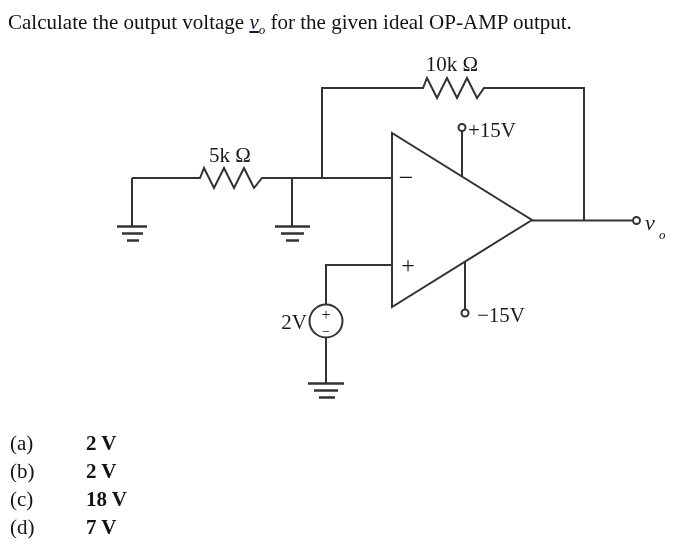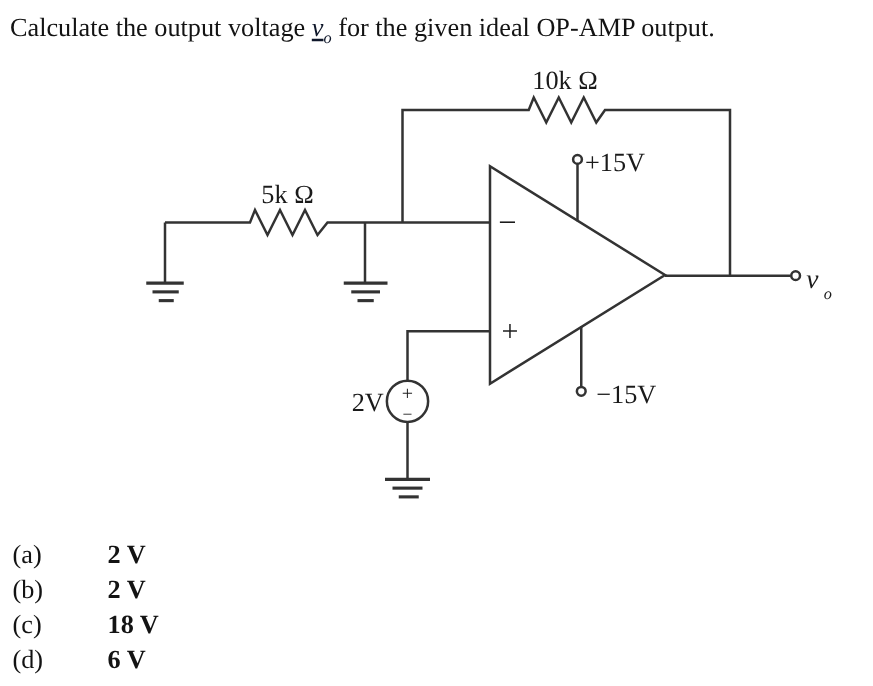--- a/index.html
+++ b/index.html
@@ -161,17 +161,17 @@
     <div class="opt">
       <span class="opt-label">(b)</span>
       <span class="opt-value">2 V</span>
     </div>
     <div class="opt">
       <span class="opt-label">(c)</span>
       <span class="opt-value">18 V</span>
     </div>
     <div class="opt">
       <span class="opt-label">(d)</span>
-      <span class="opt-value">6 V</span>
+      <span class="opt-value">7 V</span>
     </div>
   </div>
 
 </div>
 
 </body></html>

